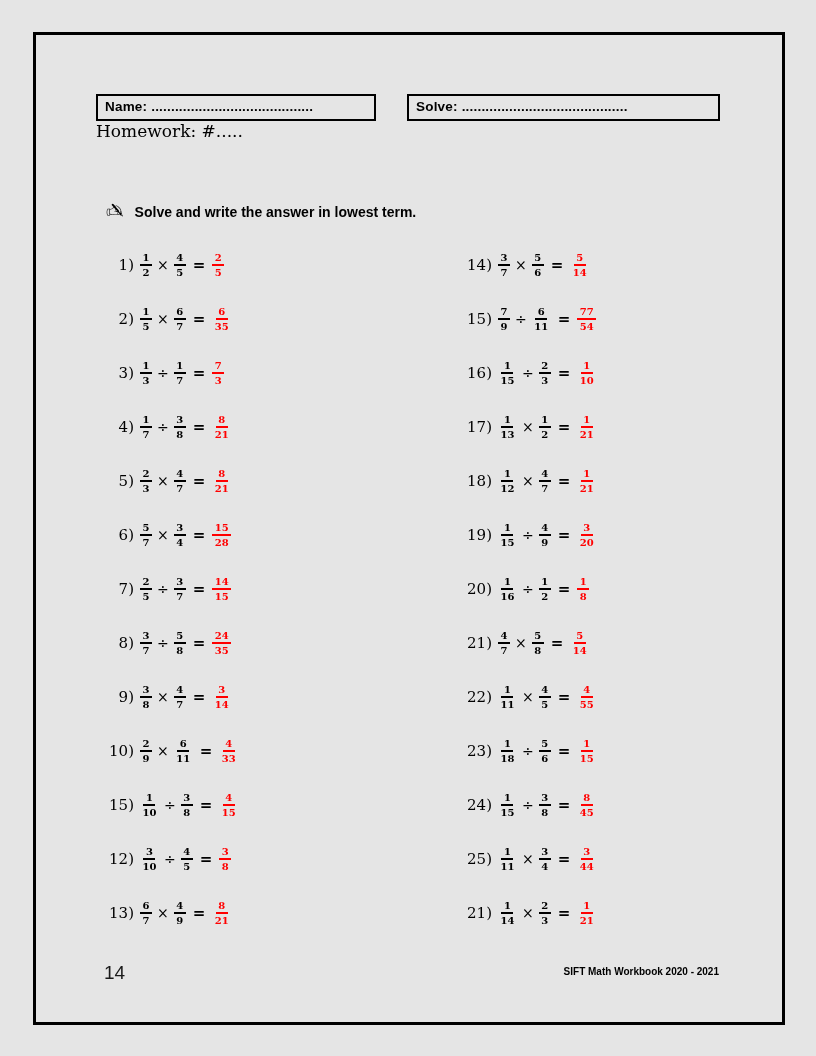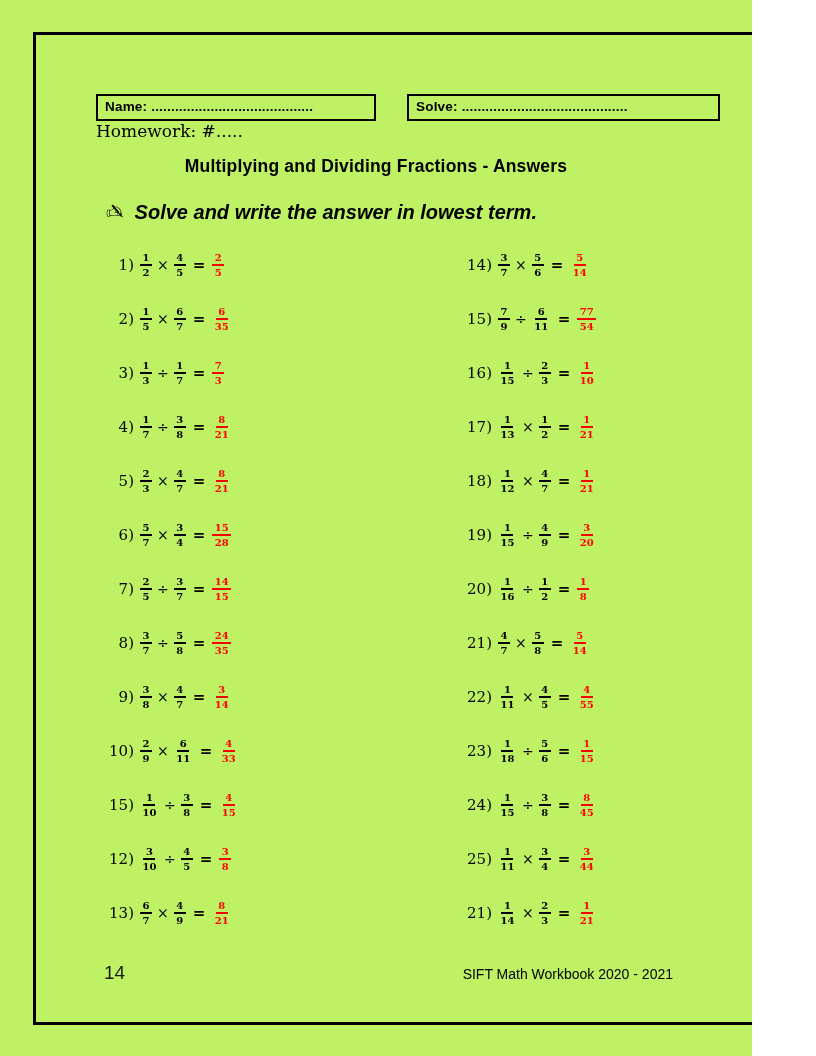--- a/index.html
+++ b/index.html
@@ -1,19 +1,19 @@
 <!DOCTYPE html>
 <html><head>
 <meta charset="utf-8">
 <style>
   html,body{margin:0;padding:0;background:#fff;}
   .page{
     position:relative;
-    width:752px;height:1056px;
-    background:#bef264;
+    width:816px;height:1056px;
+    background:#e5e5e5;
     color:#000;
     font-family:"Liberation Sans",sans-serif;
     overflow:hidden;
   }
   .page-border{
     position:absolute;left:33px;top:32px;
     width:752px;height:993px;
     border:3px solid #000;
     box-sizing:border-box;
   }
@@ -42,21 +42,21 @@
   .instruction{
     position:absolute;left:106px;top:201px;
     display:flex;align-items:center;gap:11px;
   }
   .pen-icon{
     font-family:"DejaVu Sans",sans-serif;
     font-size:21px;line-height:1;
     transform:scaleX(-1);
   }
   .instr-text{
-    font-size:20px;font-weight:bold;font-style:italic;
+    font-size:14px;font-weight:bold;
   }
   
   .col{position:absolute;top:238px;}
   .col-left{left:84px;}
   .col-right{left:440px;}
   .prob{
     height:54px;display:flex;align-items:center;
     font-family:"DejaVu Serif",serif;
   }
   .pnum{
@@ -73,40 +73,39 @@
   .op{font-size:14px;margin:0 5px;}
   .eq{font-size:15px;margin:0 7px;font-weight:bold;}
   .ans .fnum{border-bottom-color:var(--ans-red,#ff0000);}
   .ans{color:var(--ans-red,#ff0000);}
   
   .page-num{
     position:absolute;left:104px;top:962px;
     font-size:19px;color:#1a1a1a;
   }
   .workbook{
-    position:absolute;right:79px;top:966px;
-    font-size:14px;font-weight:normal;
+    position:absolute;right:97px;top:966px;
+    font-size:10px;font-weight:bold;
   }
 </style>
 </head>
 <body>
 
 <div class="page" style="--ans-red: #ff0000;">
   <div class="page-border"></div>
 
   <div class="field-box name-box">
     <span>Name: .........................................</span>
   </div>
   <div class="field-box date-box">
     <span>Solve: ..........................................</span>
   </div>
 
   <div class="homework">Homework: #.....</div>
 
-  <div class="title">Multiplying and Dividing Fractions - Answers</div>
 
   <div class="instruction">
     <span class="pen-icon">✍</span>
     <span class="instr-text">Solve and write the answer in lowest term.</span>
   </div>
 
   <div class="col col-left">
       <div class="prob">
         <span class="pnum">1)</span>
         <span class="frac">

